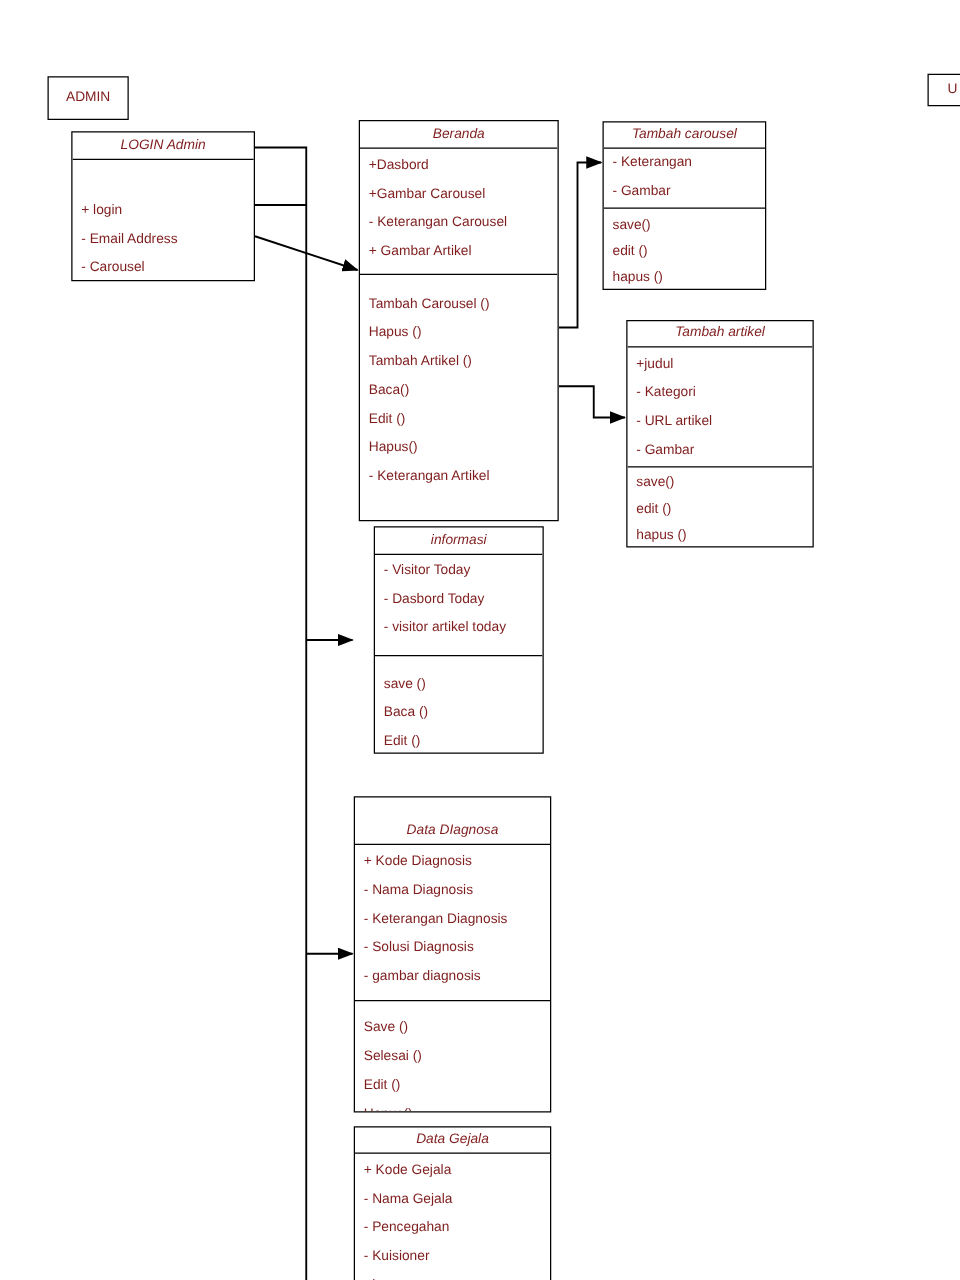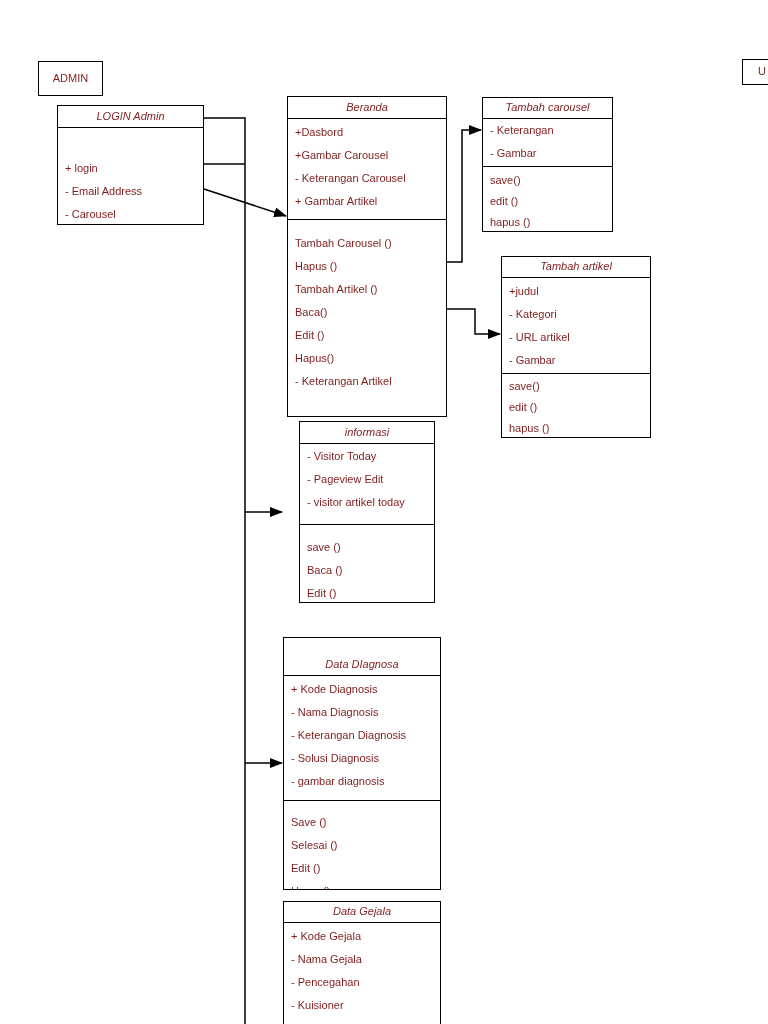--- a/index.html
+++ b/index.html
@@ -147,21 +147,21 @@
       <div class="row" style="height:21px; line-height:21px;">save()</div>
       <div class="row" style="height:21px; line-height:21px;">edit ()</div>
       <div class="row" style="height:21px; line-height:21px;">hapus ()</div>
     </div>
   </div>
 
   <div class="uml-class" style="left:283px; top:421px; width:136px; height:182px;margin-left:16px;">
     <div class="uml-title" style="height:22px; line-height:20px;">informasi</div>
     <div class="sec attrs" style="height:80px; padding-top:1px;">
       <div class="row">- Visitor Today</div>
-      <div class="row">- Pageview Edit</div>
+      <div class="row">- Dasbord Today</div>
       <div class="row">- visitor artikel today</div>
     </div>
     <div class="sec methods" style="flex:1 1 auto; padding-top:11px;">
       <div class="row">save ()</div>
       <div class="row">Baca ()</div>
       <div class="row">Edit ()</div>
     </div>
   </div>
 
   <div class="uml-class" style="left:283px; top:637px; width:158px; height:253px;">

